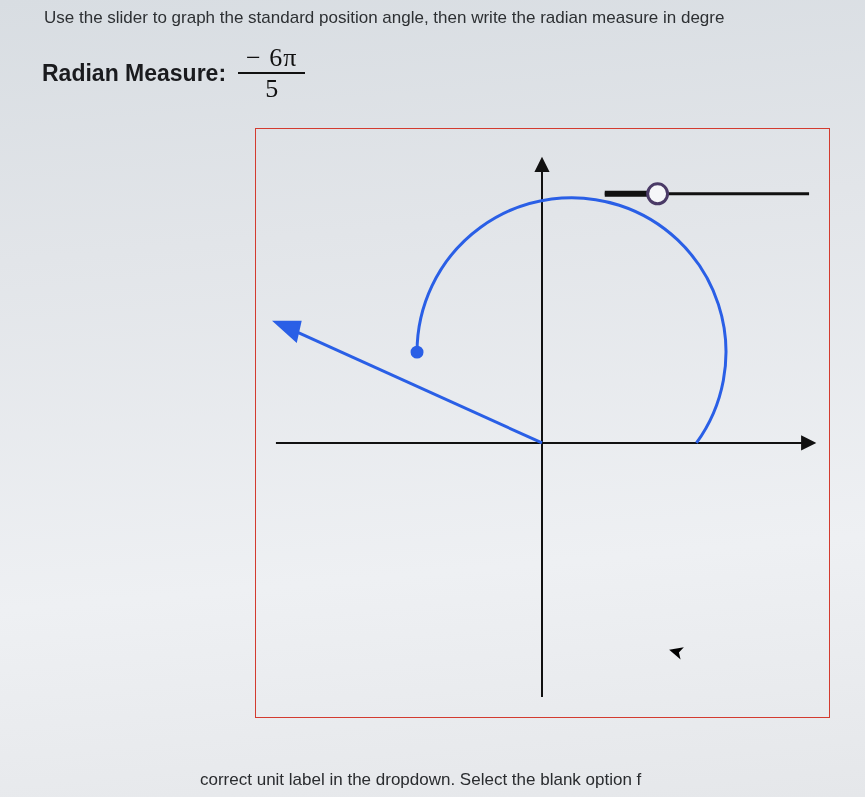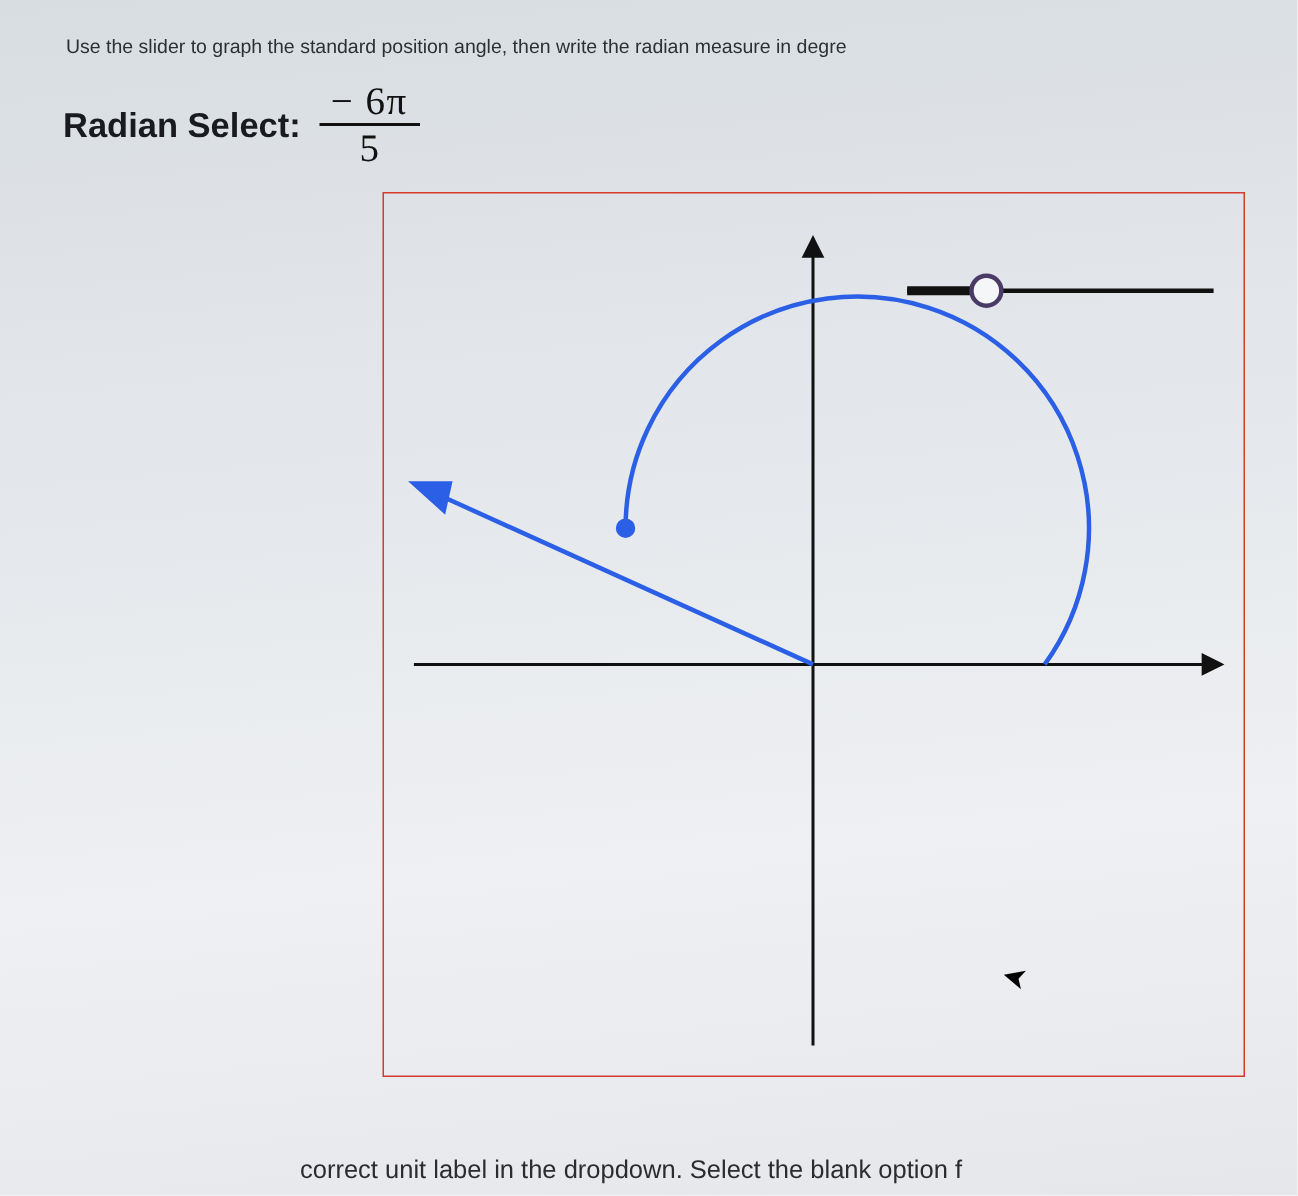--- a/index.html
+++ b/index.html
@@ -5,22 +5,22 @@
   * { box-sizing: border-box; margin: 0; padding: 0; }
   body {
     font-family: Verdana, Geneva, sans-serif;
     background: linear-gradient(175deg, #d8dde2 0%, #e2e5e9 30%, #eef0f3 70%, #e5e7ea 100%);
     width: 865px;
     height: 797px;
     overflow: hidden;
     color: #232629;
   }
   .instr {
-    padding: 23px 0 0 44px;
-    font-size: 13px;
+    padding: 8px 0 0 44px;
+    font-size: 17px;
     color: #2d3033;
     white-space: nowrap;
   }
   .radrow {
     display: flex;
     align-items: center;
     padding: 16px 0 0 42px;
     gap: 12px;
   }
   .radlabel {
@@ -65,21 +65,21 @@
     white-space:nowrap;
     text-align:right;
   }
 </style>
 </head>
 <body>
 
 <div class="instr">Use the slider to graph the standard position angle, then write the radian measure in degre</div>
 
 <div class="radrow">
-  <span class="radlabel">Radian Select:</span>
+  <span class="radlabel">Radian Measure:</span>
   <span class="frac">
     <span class="num">− 6π</span>
     <span class="bar"></span>
     <span class="den">5</span>
   </span>
 </div>
 
 <div class="plotwrap">
   <svg viewBox="0 0 575 590">
 

